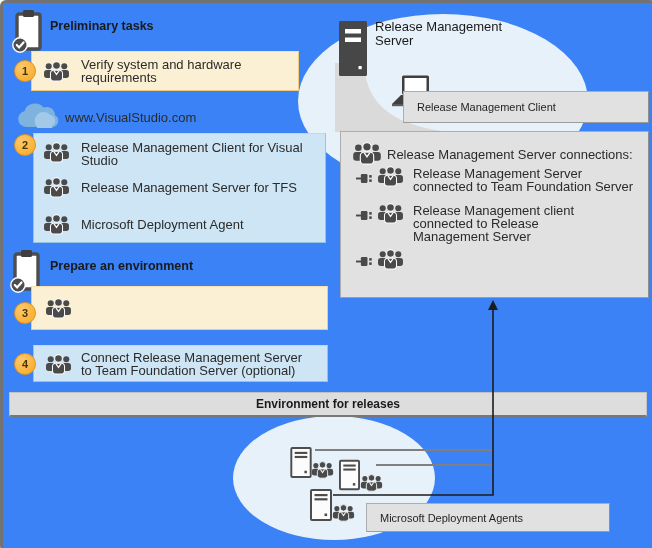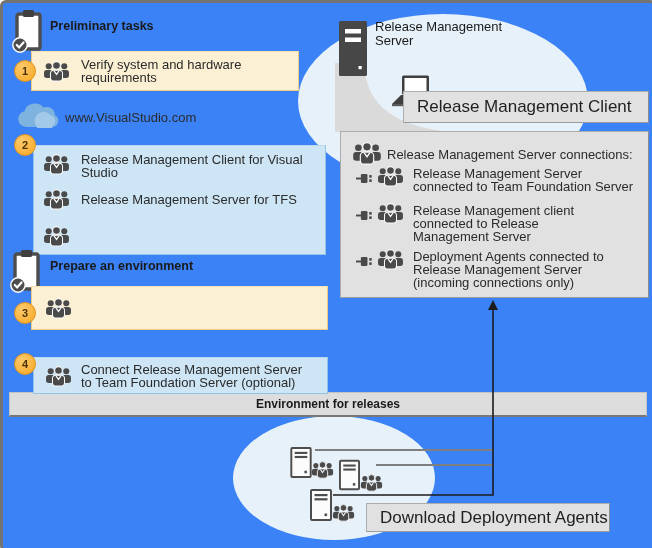--- a/index.html
+++ b/index.html
@@ -11,29 +11,29 @@
     color:#2B2B2B;
   }
   .abs{position:absolute;}
   svg{display:block;}
   .layer{position:absolute;left:0;top:0;pointer-events:none;}
   .h1{font-weight:bold;font-size:12.5px;color:#1A1A1A;line-height:14px;}
   .t{font-size:13px;line-height:13px;color:#2B2B2B;}
   .bold{font-weight:normal;text-align:center;}
   .step-box{position:absolute;box-sizing:border-box;z-index:2;}
   .yellow{background:#FBF0D3;border:1px solid #EECB80;border-top-color:#F6E2B0;}
-  .blue{background:#CDE5F4;border:1px solid #93C4E4;border-top-color:#BBDAEF;margin-top:12px;}
+  .blue{background:#CDE5F4;border:1px solid #93C4E4;border-top-color:#BBDAEF;}
   .graybox{background:#E1E1E1;border:1px solid #ADADAD;border-right-color:#8E8E8E;border-bottom-color:#9C9C9C;z-index:2;}
   .badge{
     position:absolute;width:22px;height:22px;border-radius:50%;
     background:radial-gradient(circle at 35% 30%, #FDC96B, #F7A823);
     border:1px solid #E3941C;color:#4A3405;font-weight:bold;font-size:11px;
     display:flex;align-items:center;justify-content:center;box-sizing:border-box;z-index:5;
   }
-  .boxlabel{display:flex;align-items:center;font-size:17px;color:#1F1F1F;height:100%;box-sizing:border-box;padding-left:13px;}
+  .boxlabel{display:flex;align-items:center;font-size:11px;color:#1F1F1F;height:100%;box-sizing:border-box;padding-left:13px;}
   .envbar{
     position:absolute;left:6px;top:389px;width:638px;height:25px;
     background:#DDDDDD;border:1px solid #C2C2C2;border-bottom:2px solid #777777;
     z-index:1;display:flex;align-items:center;justify-content:center;
     font-weight:bold;font-size:12px;color:#1A1A1A;box-sizing:border-box;
   }
   .icon{position:absolute;}
 </style>
 </head>
 <body>
@@ -106,20 +106,21 @@
         <use href="#sym-people"></use>
       </svg>
     <div class="abs t" style="left:47px;top:7px;width:226px">Release Management Client for Visual Studio</div>
     <svg class="icon" style="left:9px;top:43px" width="27" height="21">
         <use href="#sym-people"></use>
       </svg>
     <div class="abs t" style="left:47px;top:47px;width:240px">Release Management Server for TFS</div>
     <svg class="icon" style="left:9px;top:80px" width="27" height="21">
         <use href="#sym-people"></use>
       </svg>
+    <div class="abs t" style="left:47px;top:84px;width:240px">Microsoft Deployment Agent</div>
   </div>
   <div class="badge" style="left:11px;top:131px">2</div>
 
   <svg class="icon" style="left:7px;top:246px;z-index:2" width="32" height="44">
       <use href="#sym-clipboard"></use>
     </svg>
   <div class="abs h1" style="left:47px;top:256px;z-index:2">Prepare an environment</div>
 
   <div class="step-box yellow" style="left:28px;top:283px;width:297px;height:44px">
     <svg class="icon" style="left:13px;top:11px" width="27" height="21">
@@ -176,21 +177,20 @@
         <use href="#sym-people"></use>
       </svg>
     <div class="abs t" style="left:72px;top:72px;width:200px">Release Management client connected to Release Management Server</div>
 
     <svg class="icon" style="left:15px;top:123px" width="17" height="13">
         <use href="#sym-plug"></use>
       </svg>
     <svg class="icon" style="left:36px;top:117px" width="27" height="21">
         <use href="#sym-people"></use>
       </svg>
-    <div class="abs t" style="left:72px;top:118px;width:198px">Deployment Agents connected to Release Management Server (incoming connections only)</div>
   </div>
 
   <div class="envbar">
     <span>Environment for releases</span>
   </div>
 
   <svg class="layer" width="650" height="546" style="z-index:3">
     <line x1="312" y1="447" x2="490" y2="447" stroke="#7F7F7F" stroke-width="2"></line>
     <line x1="373" y1="462" x2="490" y2="462" stroke="#7F7F7F" stroke-width="2"></line>
     <path d="M330,492 L490,492 L490,306" fill="none" stroke="#1C1C1C" stroke-width="1.6"></path>
@@ -212,16 +212,16 @@
     </svg>
 
   <svg class="icon" style="left:307px;top:486px;z-index:4" width="22" height="32">
       <use href="#sym-server-small"></use>
     </svg>
   <svg class="icon" style="left:329px;top:501px;z-index:4" width="23" height="18">
       <use href="#sym-people"></use>
     </svg>
 
   <div class="graybox abs" style="left:363px;top:500px;width:242px;height:27px;z-index:4">
-    <div class="boxlabel">Download Deployment Agents</div>
+    <div class="boxlabel">Microsoft Deployment Agents</div>
   </div>
 
 </div>
 
 </body></html>

